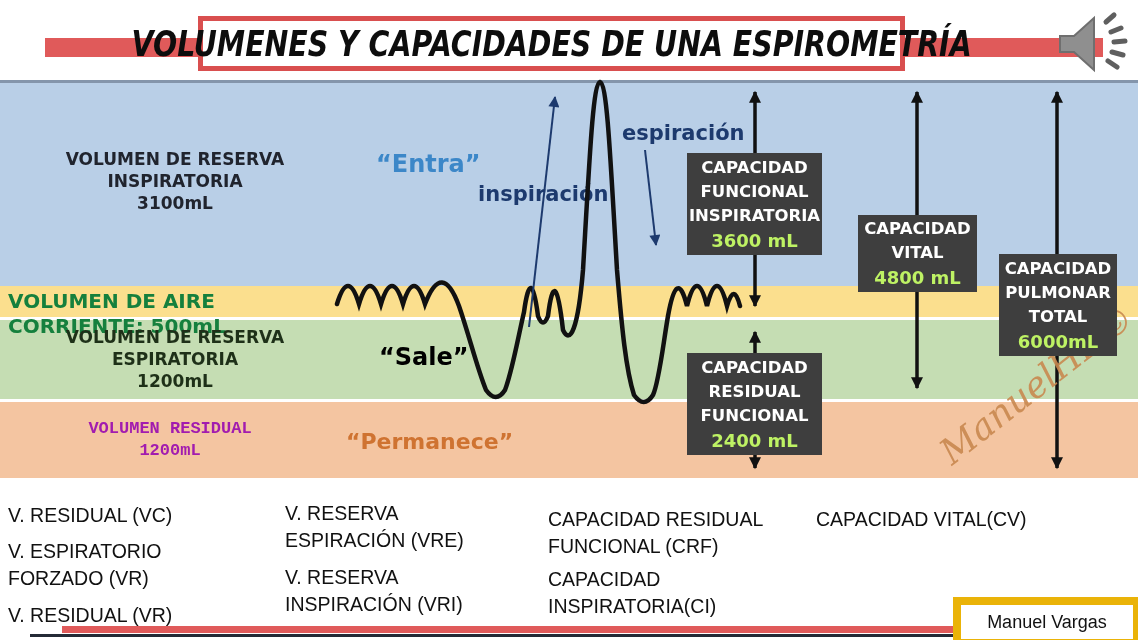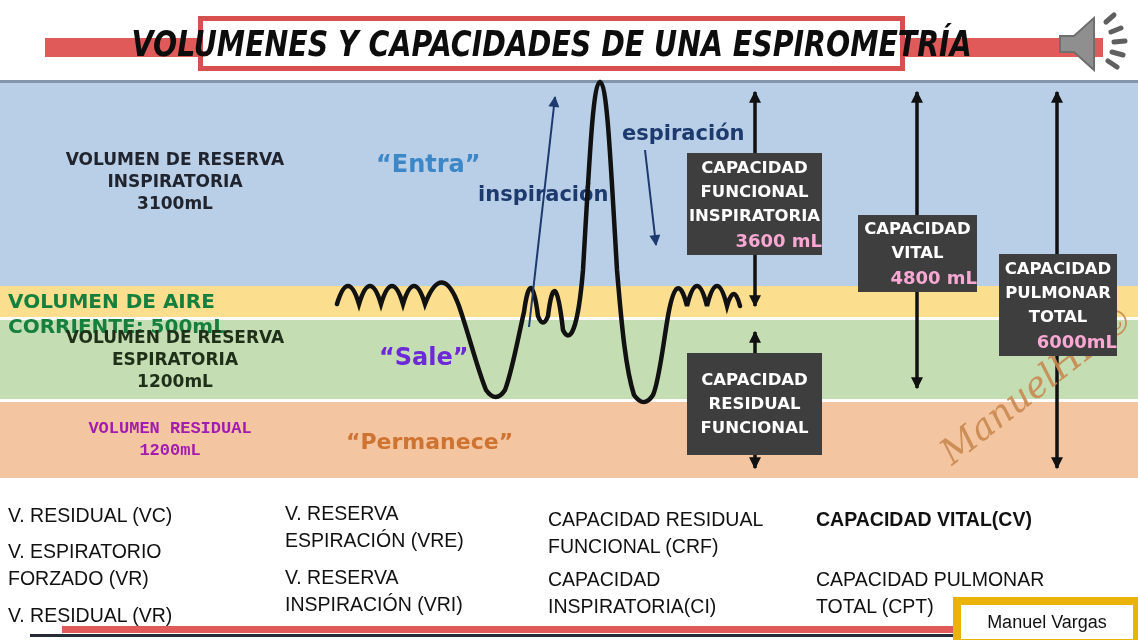--- a/index.html
+++ b/index.html
@@ -25,46 +25,46 @@
   .band-label{position:absolute;font-weight:bold;text-align:center;white-space:pre-line;
               line-height:22px;font-size:17px;}
   .lbl-vri{left:55px;top:148px;width:240px;color:#20242e;}
   .lbl-vc {left:8px;top:289px;width:340px;font-size:20px;color:#15803d;text-align:left;line-height:25px;}
   .lbl-vre{left:55px;top:326px;width:240px;color:#1e3018;}
   .lbl-vr {left:55px;top:418px;width:230px;color:#a21caf;font-family:Liberation Mono, monospace;}
 
   
   .quote{position:absolute;font-weight:bold;white-space:nowrap;}
   .q-entra{left:376px;top:150px;font-size:24px;color:#3c87c8;}
-  .q-sale {left:379px;top:343px;font-size:24px;color:#6d28d9;}
+  .q-sale {left:379px;top:343px;font-size:24px;color:#000000;}
   .q-perm {left:346px;top:429px;font-size:22px;color:#cf7331;}
   .flow{position:absolute;font-weight:bold;font-size:21px;color:#1d3a6e;white-space:nowrap;}
   .f-insp{left:478px;top:182px;}
   .f-esp {left:622px;top:121px;}
 
   
   .cap-box{position:absolute;background:#3e3e3e;color:#ffffff;text-align:center;
            font-weight:bold;z-index:5;display:flex;flex-direction:column;justify-content:center;}
   .cap-box .cap-title{white-space:pre-line;font-size:16.5px;line-height:24px;}
-  .cap-box .cap-value{color:#f9a8d4;font-size:18px;line-height:25px;text-align:right;}
+  .cap-box .cap-value{color:#bef264;font-size:18px;line-height:25px;}
   .box-cfi{left:687px;top:153px;width:135px;height:102px;}
   .box-cv {left:858px;top:215px;width:119px;height:77px;}
   .box-cpt{left:999px;top:254px;width:118px;height:102px;}
   .box-crf{left:687px;top:353px;width:135px;height:102px;}
 
   
   .overlay{position:absolute;left:0;top:0;z-index:3;pointer-events:none;}
 
   
   .legend-item{position:absolute;font-family:"Liberation Sans",sans-serif;font-size:19.5px;
                color:#111;white-space:pre-line;line-height:27px;z-index:6;}
   .l-c1a{left:8px;top:502px;}   .l-c1b{left:8px;top:538px;}   .l-c1c{left:8px;top:602px;}
   .l-c2a{left:285px;top:500px;} .l-c2b{left:285px;top:564px;}
   .l-c3a{left:548px;top:506px;} .l-c3b{left:548px;top:566px;}
-  .l-c4a{left:816px;top:506px;font-weight:bold;} .l-c4b{left:816px;top:566px;}
+  .l-c4a{left:816px;top:506px;} .l-c4b{left:816px;top:566px;}
 
   
   .bottom-red{position:absolute;left:62px;top:626px;width:1076px;height:7px;background:#e05a5a;z-index:7;}
   .bottom-dark{position:absolute;left:30px;top:634px;width:1108px;height:3px;background:#242a36;z-index:7;}
   .credit-box{position:absolute;left:953px;top:597px;width:172px;height:34px;background:#fff;
               border:8px solid #eab308;display:flex;align-items:center;justify-content:center;z-index:8;}
   .credit-text{font-family:"Liberation Sans",sans-serif;font-size:18px;color:#111;}
 </style>
 </head>
 <body>
@@ -152,37 +152,36 @@
   <div class="cap-box box-cpt">
     <div class="cap-title">CAPACIDAD
 PULMONAR
 TOTAL</div>
     <div class="cap-value">6000mL</div>
   </div>
   <div class="cap-box box-crf">
     <div class="cap-title">CAPACIDAD
 RESIDUAL
 FUNCIONAL</div>
+    <div class="cap-value">2400 mL</div>
   </div>
 
   <div class="legend-item l-c1a">V. RESIDUAL (VC)</div>
   <div class="legend-item l-c1c">V. RESIDUAL (VR)</div>
   <div class="legend-item l-c1b">V. ESPIRATORIO
 FORZADO (VR)</div>
   <div class="legend-item l-c2a">V. RESERVA
 ESPIRACIÓN (VRE)</div>
   <div class="legend-item l-c2b">V. RESERVA
 INSPIRACIÓN (VRI)</div>
   <div class="legend-item l-c3a">CAPACIDAD RESIDUAL
 FUNCIONAL (CRF)</div>
   <div class="legend-item l-c3b">CAPACIDAD
 INSPIRATORIA(CI)</div>
   <div class="legend-item l-c4a">CAPACIDAD VITAL(CV)</div>
-  <div class="legend-item l-c4b">CAPACIDAD PULMONAR
-TOTAL (CPT)</div>
 
   <div class="bottom-red"></div>
   <div class="bottom-dark"></div>
   <div class="credit-box">
     <span class="credit-text">Manuel Vargas</span>
   </div>
 
 </div>
 
 </body></html>

